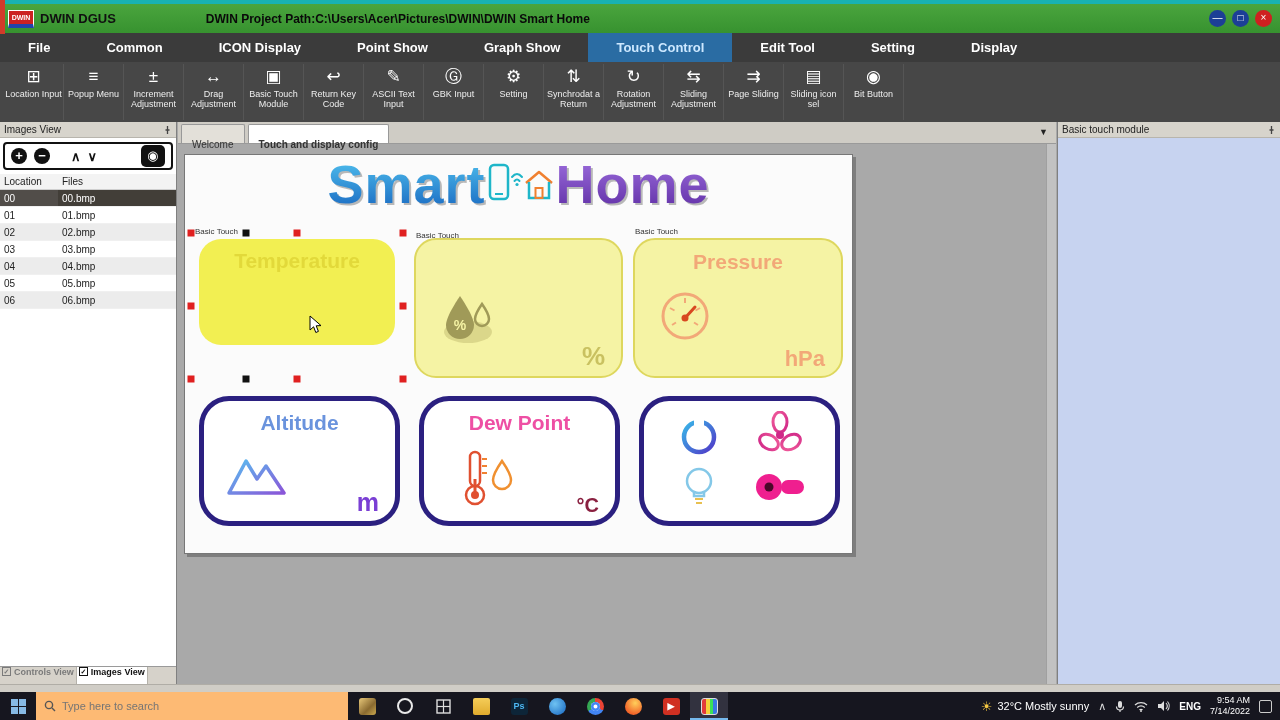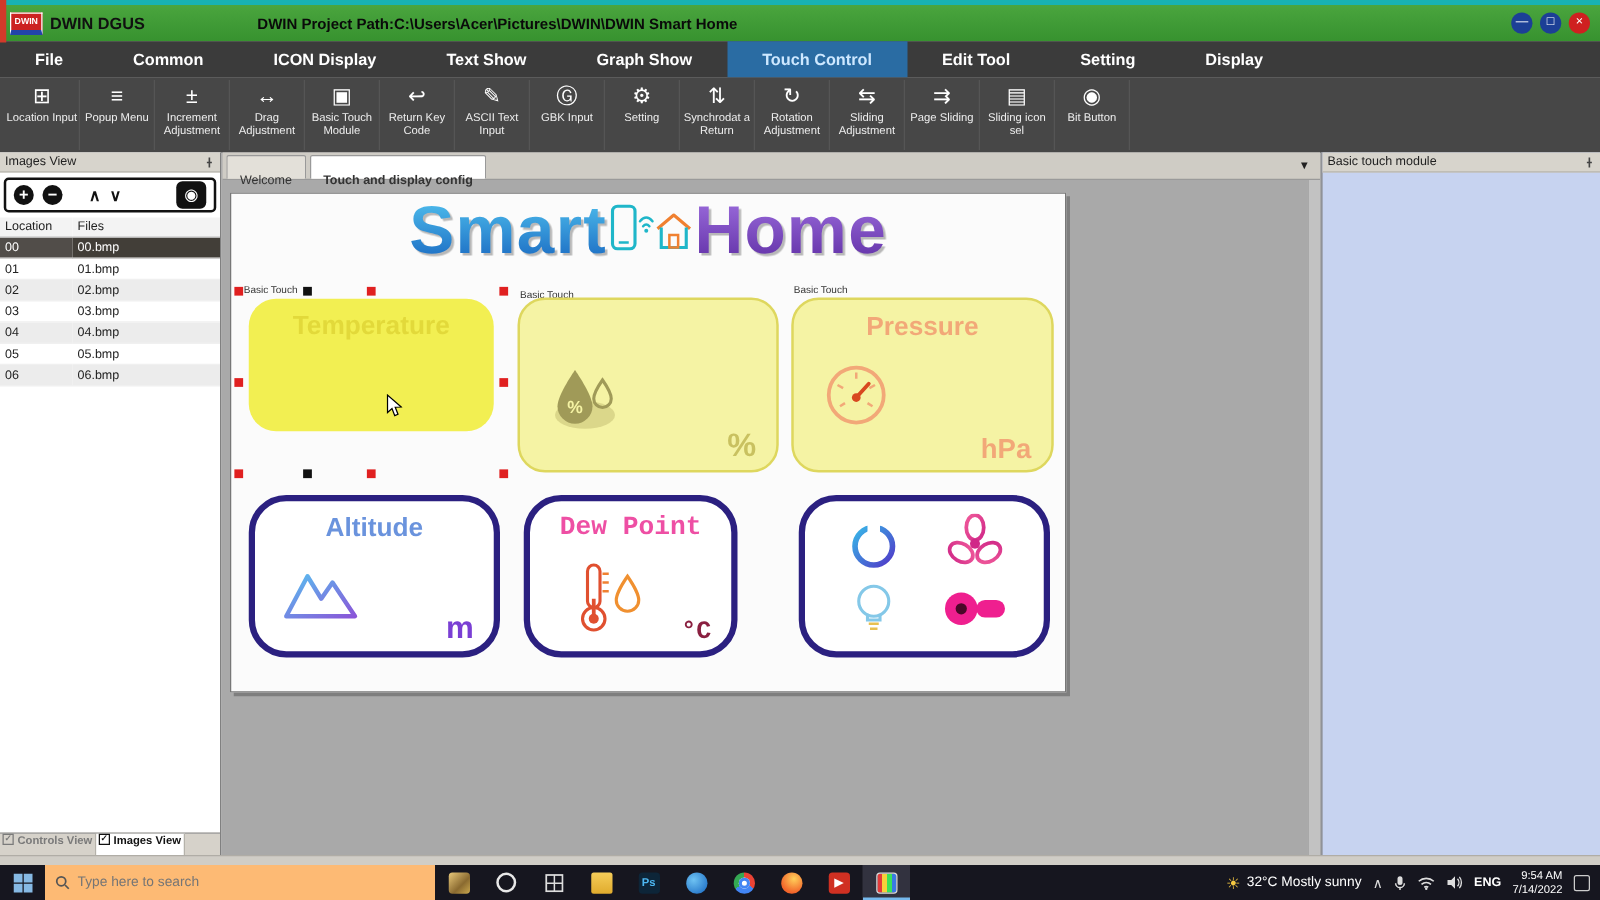--- a/index.html
+++ b/index.html
@@ -96,21 +96,21 @@
   .card-hum { left:229px; top:83px; width:209px; height:140px; }
   .card-hum .card-name { color:#b4ad52; }
   .card-hum .card-unit { color:#c9c160; font-size:26px; }
   .card-pre { left:448px; top:83px; width:210px; height:140px; }
   .card-pre .card-name { color:#f2a878; }
   .card-pre .card-unit { color:#f2a878; }
   .card-outline { background:#fff; border:5px solid #2b2080; border-radius:30px; }
   .card-alt { left:14px; top:241px; width:201px; height:130px; }
   .card-alt .card-name { color:#6a93dd; }
   .card-alt .card-unit { color:#7a3fd4; font-size:25px; }
-  .card-dew { left:234px; top:241px; width:171px; height:130px;font-family:Liberation Mono, monospace; }
+  .card-dew { left:234px; top:241px; width:201px; height:130px; }
   .card-dew .card-name { color:#ee4fa4; }
   .card-dew .card-unit { color:#8a2040; font-size:20px; }
   .card-dev { left:454px; top:241px; width:201px; height:130px; }
   .dev-grid { position:absolute; inset:8px 14px; display:grid; grid-template-columns:1fr 1fr; grid-template-rows:1fr 1fr; justify-items:center; align-items:center; }
 
   
   .sel-box { position:absolute; left:6px; top:78px; width:212px; height:146px; pointer-events:none; }
   .handle { position:absolute; width:7px; height:7px; background:#e02020; transform:translate(-50%,-50%); }
   .handle.black { background:#111; }
 
@@ -171,21 +171,21 @@
       <div class="win-btn">—</div>
       <div class="win-btn">□</div>
       <div class="win-btn close">×</div>
     </div>
   </div>
 
   <div class="menubar">
     <div class="menu-item">File</div>
     <div class="menu-item">Common</div>
     <div class="menu-item">ICON Display</div>
-    <div class="menu-item">Text Show</div>
+    <div class="menu-item">Point Show</div>
     <div class="menu-item">Graph Show</div>
     <div class="menu-item active">Touch Control</div>
     <div class="menu-item">Edit Tool</div>
     <div class="menu-item">Setting</div>
     <div class="menu-item">Display</div>
   </div>
 
   <div class="toolbar">
     <div class="tool-btn">
         <span class="tool-glyph">⊞</span>

